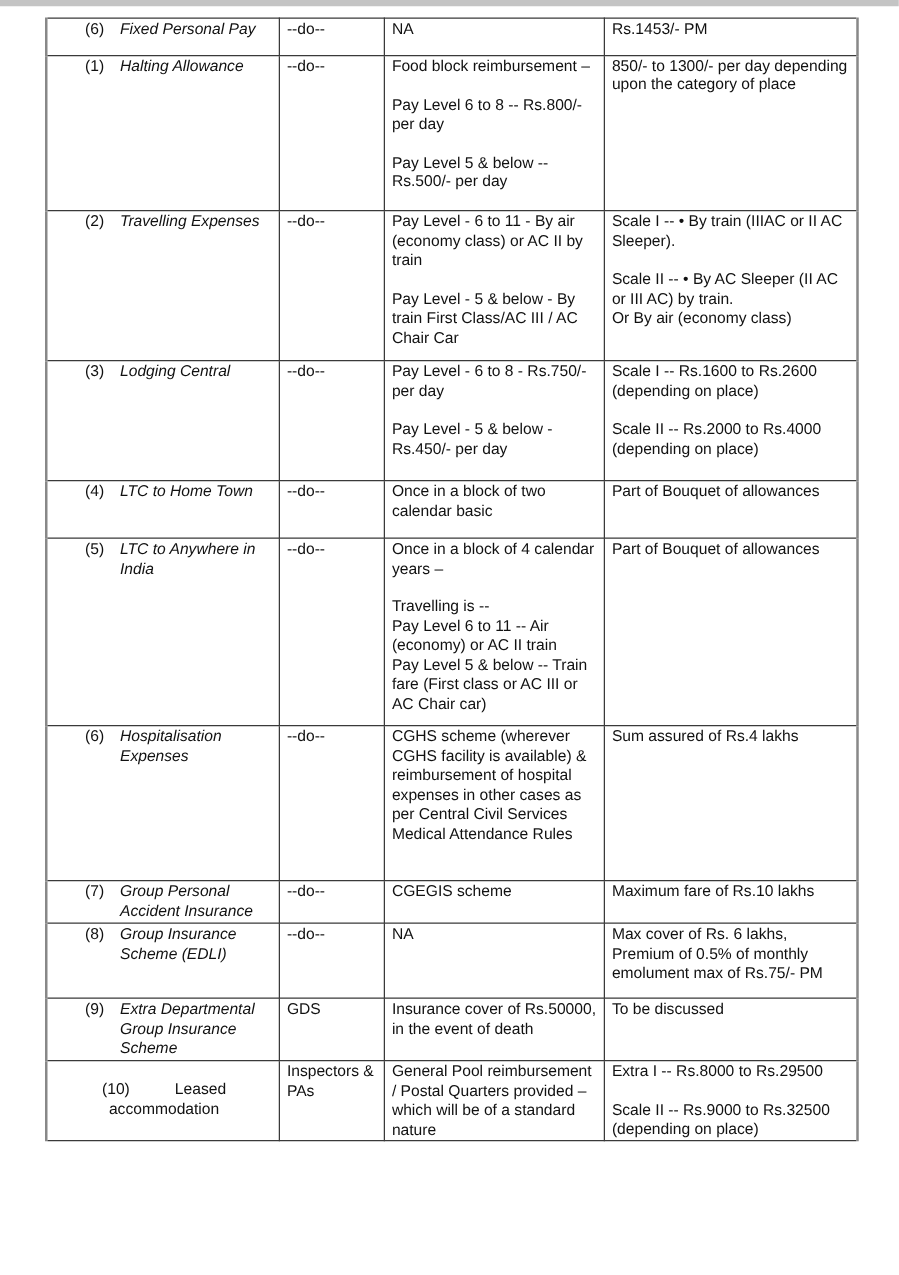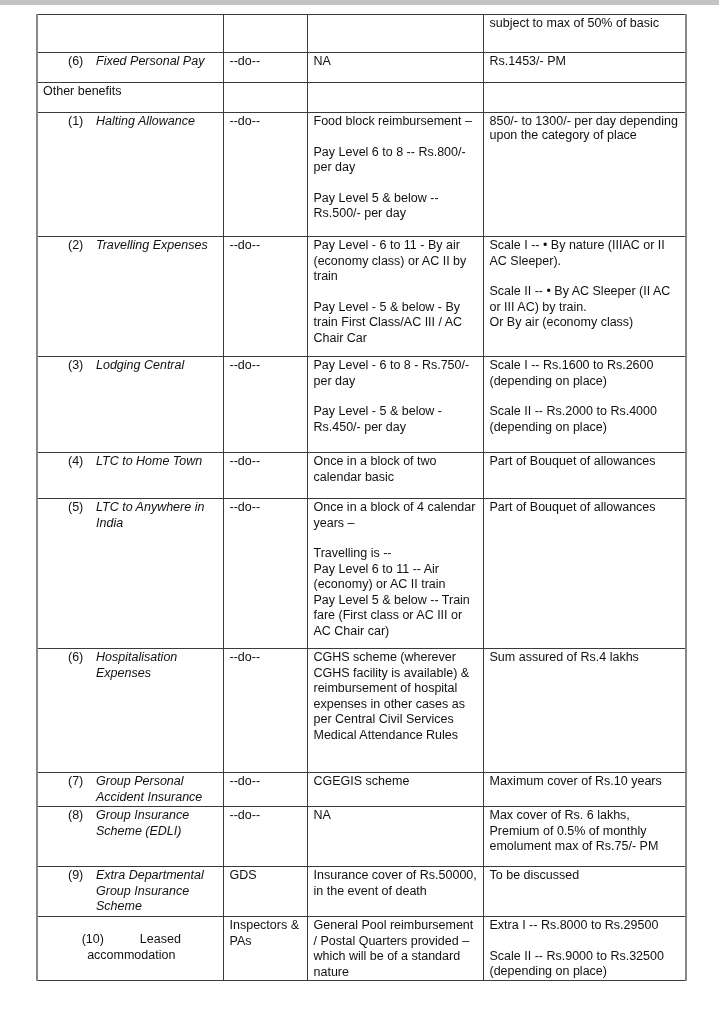--- a/index.html
+++ b/index.html
@@ -33,51 +33,37 @@
 
 <table class="benefits">
   <colgroup>
       <col class="c1">
       <col class="c2">
       <col class="c3">
       <col class="c4">
     </colgroup>
 
   <tbody>
-      <tr style="height:38px">
-    <td></td>
-    <td></td>
-    <td></td>
-    <td>
-          <p class="p">subject to max of 50% of basic</p>
-        </td>
-  </tr>
 
   <tr style="height:30px">
     <td>
           <div class="item">
             <span class="num">(6)</span>
             <span class="lbl">Fixed Personal Pay</span>
           </div>
         </td>
     <td>--do--</td>
     <td>
           <p class="p">NA</p>
         </td>
     <td>
           <p class="p">Rs.1453/- PM</p>
         </td>
   </tr>
 
-  <tr style="height:30px">
-    <td style="padding-left:5px">Other benefits</td>
-    <td></td>
-    <td></td>
-    <td></td>
-  </tr>
 
   <tr style="height:124px">
     <td>
           <div class="item">
             <span class="num">(1)</span>
             <span class="lbl">Halting Allowance</span>
           </div>
         </td>
     <td>--do--</td>
     <td>
@@ -99,21 +85,21 @@
             <span class="lbl">Travelling Expenses</span>
           </div>
         </td>
     <td>--do--</td>
     <td>
       <p class="p">Pay Level - 6 to 11 - By air (economy class) or AC II by train</p>
           <div class="gap"></div>
       <p class="p">Pay Level - 5 &amp; below - By train First Class/AC III / AC Chair Car</p>
     </td>
     <td>
-      <p class="p">Scale I -- • By nature (IIIAC or II AC Sleeper).</p>
+      <p class="p">Scale I -- • By train (IIIAC or II AC Sleeper).</p>
           <div class="gap"></div>
       <p class="p">Scale II -- • By AC Sleeper (II AC or III AC) by train.</p>
       <p class="p">Or By air (economy class)</p>
     </td>
   </tr>
 
   <tr style="height:96px">
     <td>
           <div class="item">
             <span class="num">(3)</span>
@@ -190,21 +176,21 @@
           <div class="item">
             <span class="num">(7)</span>
             <span class="lbl">Group Personal Accident Insurance</span>
           </div>
         </td>
     <td>--do--</td>
     <td>
           <p class="p">CGEGIS scheme</p>
         </td>
     <td>
-          <p class="p">Maximum cover of Rs.10 years</p>
+          <p class="p">Maximum fare of Rs.10 lakhs</p>
         </td>
   </tr>
 
   <tr style="height:60px">
     <td>
           <div class="item">
             <span class="num">(8)</span>
             <span class="lbl">Group Insurance Scheme (EDLI)</span>
           </div>
         </td>

